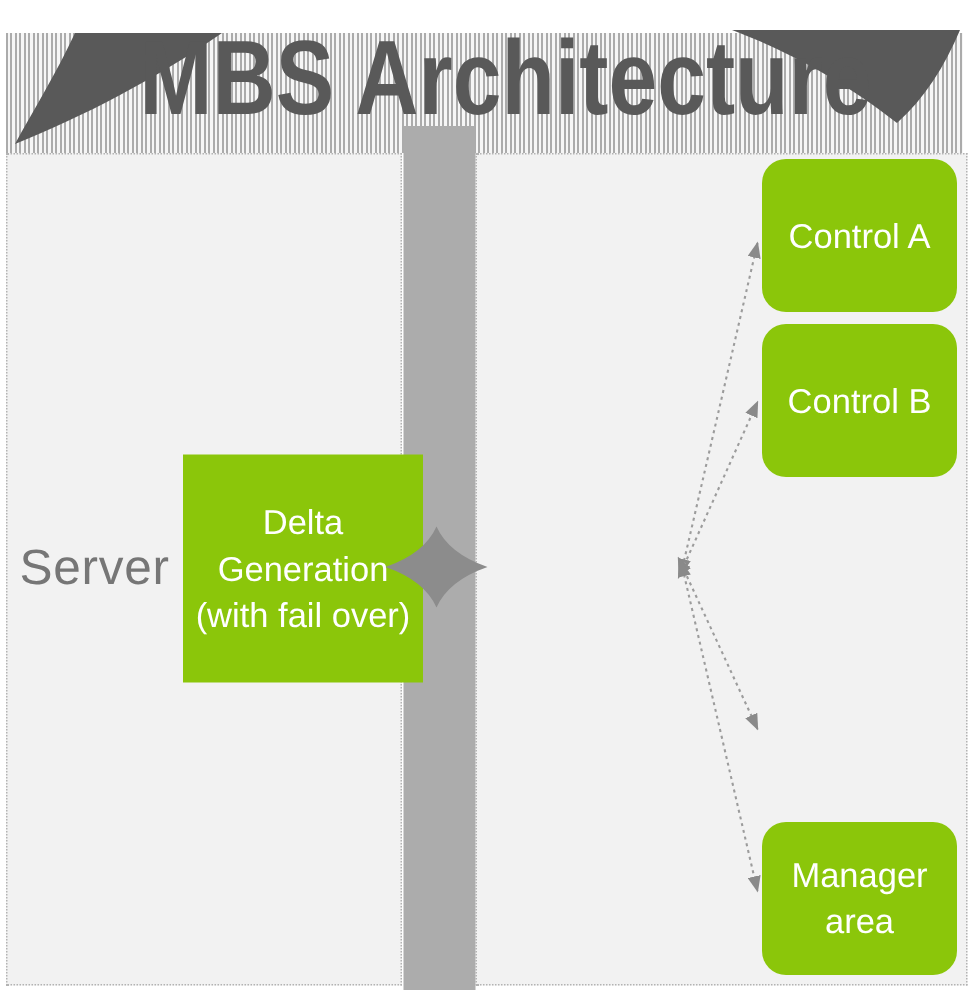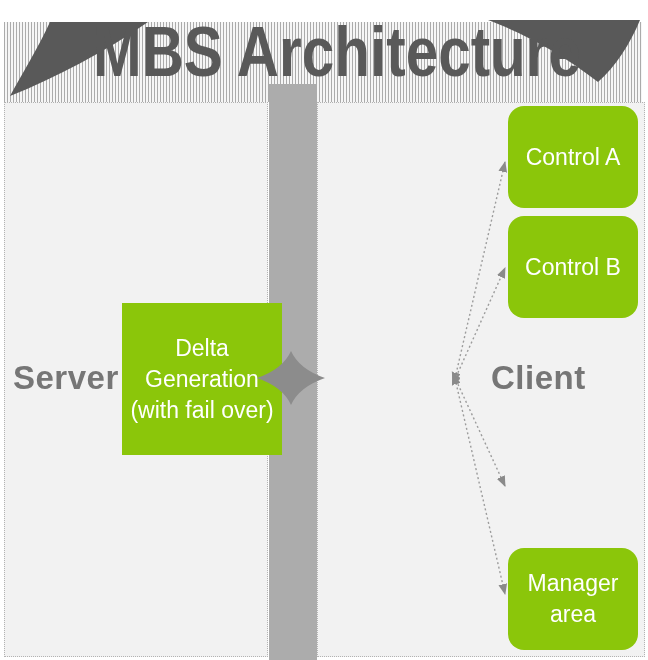--- a/index.html
+++ b/index.html
@@ -22,21 +22,21 @@
     box-sizing:border-box;z-index:2;
   }
   .panel.server{left:4px;width:264px;}
   .panel.client{left:317px;width:328px;}
   .vbar{
     position:absolute;left:269px;top:84px;width:48px;height:576px;
     background:var(--connector_gray,#acacac);z-index:3;
   }
   .side-label{
     position:absolute;z-index:6;
-    font-size:33px;font-weight:700;letter-spacing:0.5px;
+    font-size:33px;font-weight:400;letter-spacing:0.5px;
     color:var(--side_label_gray,#767676);
   }
   .side-label.server{left:13px;top:359px;}
   .side-label.client{left:491px;top:359px;}
   .gbox{
     position:absolute;z-index:5;
     background:var(--accent_green,#8bc60a);
     color:var(--box_text,#ffffff);
     display:flex;align-items:center;justify-content:center;
     text-align:center;font-size:23px;line-height:31px;
@@ -60,21 +60,20 @@
 <div class="stage">
 
   <div class="stripe-band"></div>
 
   <div class="panel server"></div>
   <div class="panel client"></div>
 
   <div class="vbar"></div>
 
   <div class="side-label server">Server</div>
-  <div class="side-label client">Client</div>
 
   <div class="gbox delta">Delta Generation (with fail over)</div>
 
   <div class="gbox ctrl a">Control A</div>
   <div class="gbox ctrl b">Control B</div>
   <div class="gbox ctrl content">Manager area</div>
 
   <svg class="overlay" width="648" height="660" viewBox="0 0 648 660" xmlns="http://www.w3.org/2000/svg">
     <defs>
       <marker id="ah-end" markerUnits="userSpaceOnUse" markerWidth="11" markerHeight="9" viewBox="0 0 10 8" refX="9" refY="4" orient="auto">

